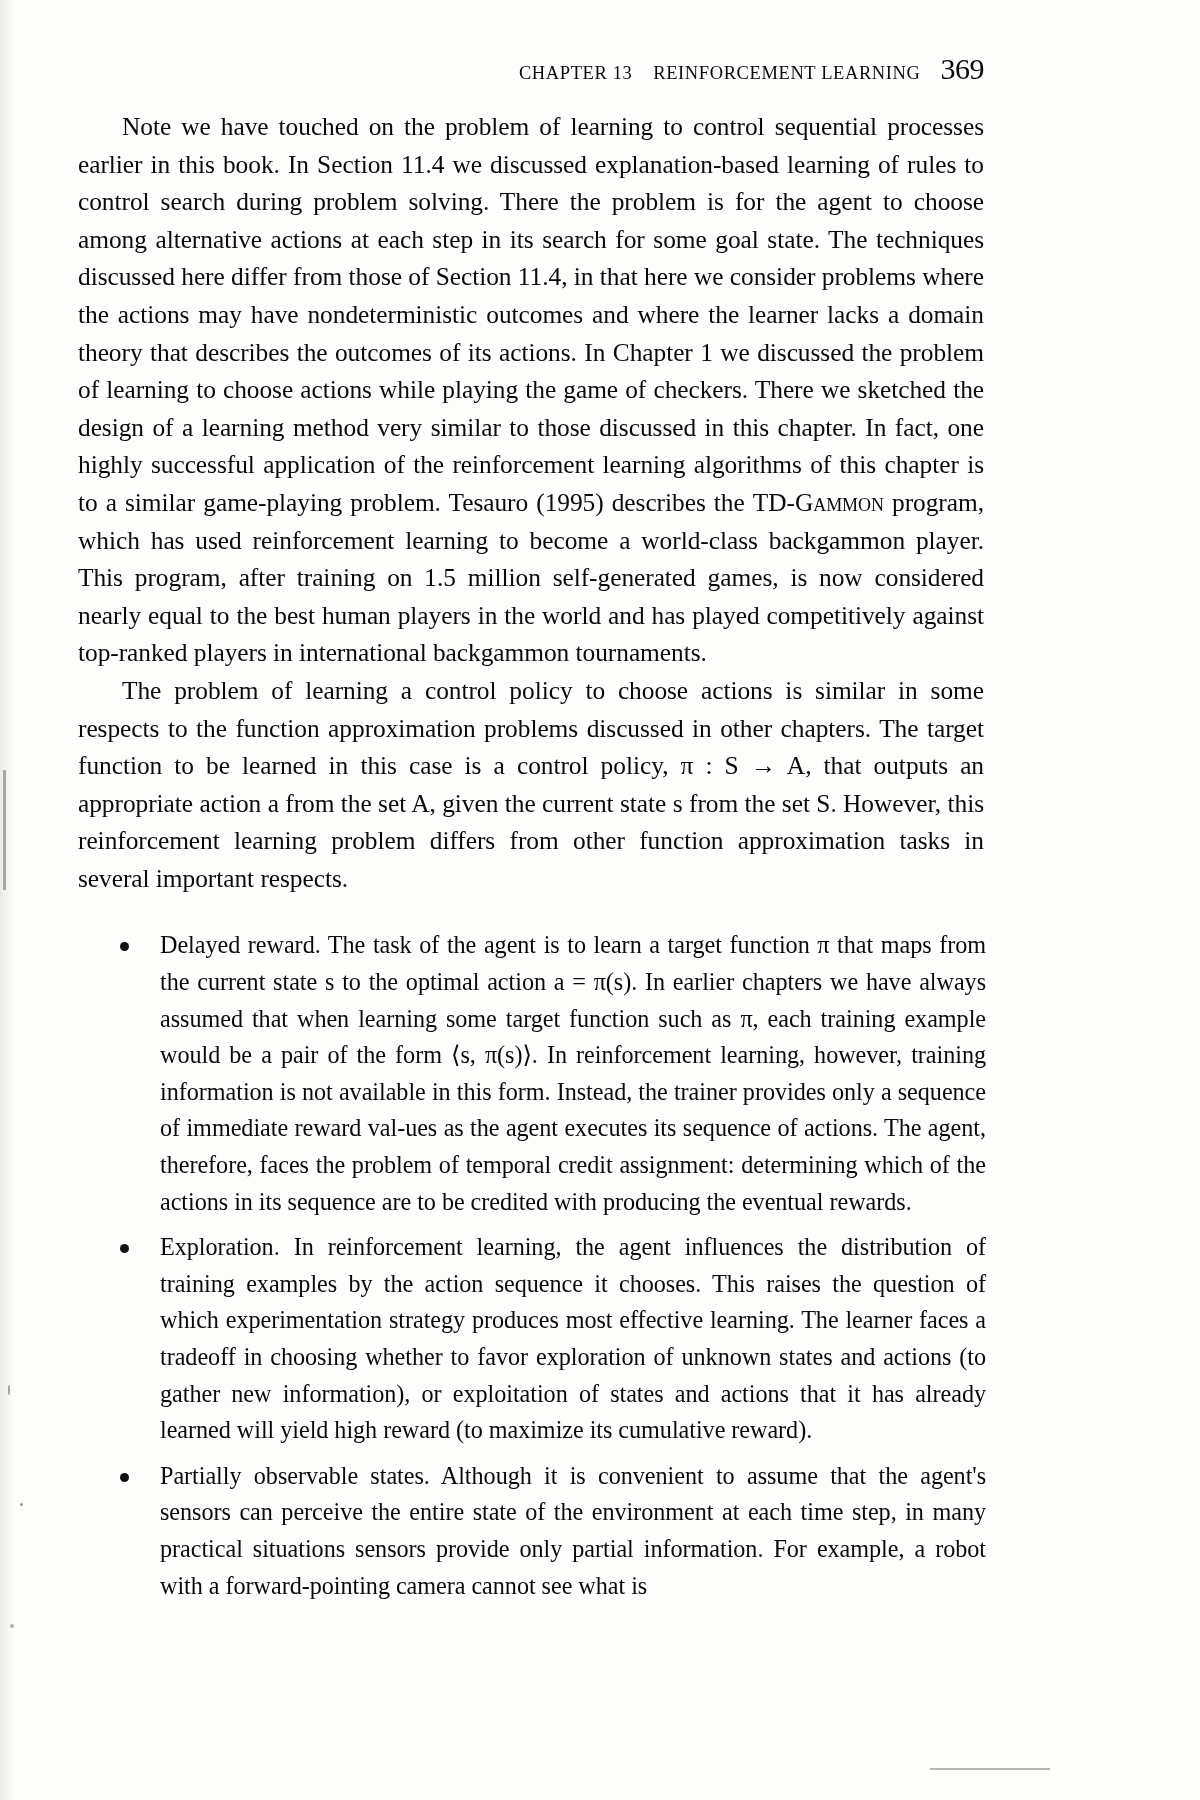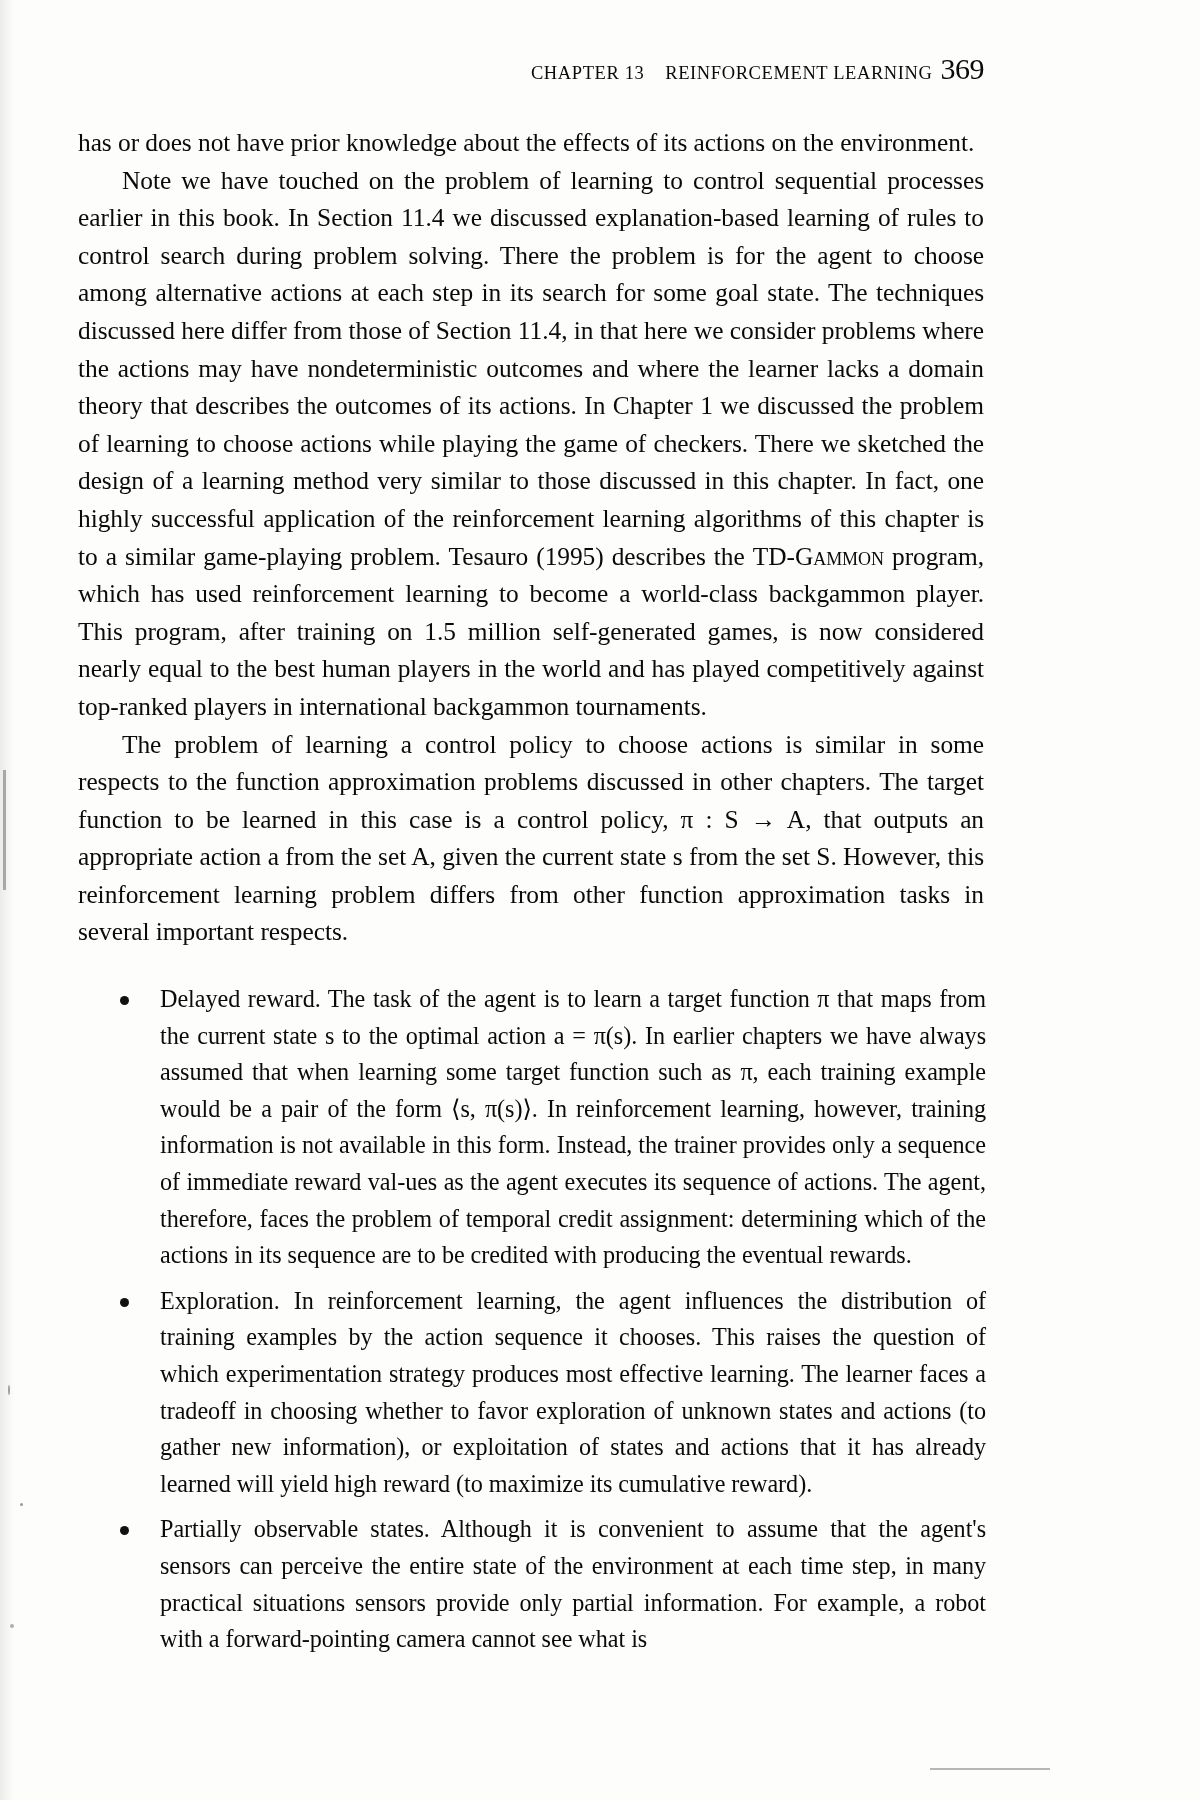--- a/index.html
+++ b/index.html
@@ -70,23 +70,23 @@
     left: 78px;
     top: 52px;
     width: 906px;
   }
 
   
   .runhead {
     display: flex;
     align-items: baseline;
     justify-content: flex-end;
-    gap: 8px;
+    gap: 20px;
     height: 40px;
-    margin-bottom: 32px;
+    margin-bottom: 16px;
   }
   .runhead-title {
     font-size: 18.5px;
     letter-spacing: 0.6px;
     font-variant: small-caps;
     text-transform: uppercase;
     white-space: nowrap;
   }
   .runhead-pageno {
     font-size: 30px;
@@ -163,23 +163,20 @@
     <div class="runhead">
       <span class="runhead-title">
         <span>CHAPTER</span>
         <span>13</span>
         &nbsp;&nbsp;
         <span>REINFORCEMENT LEARNING</span>
       </span>
       <span class="runhead-pageno">369</span>
     </div>
 
-    <p class="para">
-      <span>has or does not have prior knowledge about the effects of its actions on the environment.</span>
-    </p>
 
     <p class="para indent">
       <span>Note we have touched on the problem of learning to control sequential processes earlier in this book. In Section 11.4 we discussed explanation-based learning of rules to control search during problem solving. There the problem is for the agent to choose among alternative actions at each step in its search for some goal state. The techniques discussed here differ from those of Section 11.4, in that here we consider problems where the actions may have nondeterministic outcomes and where the learner lacks a domain theory that describes the outcomes of its actions. In Chapter 1 we discussed the problem of learning to choose actions while playing the game of checkers. There we sketched the design of a learning method very similar to those discussed in this chapter. In fact, one highly successful application of the reinforcement learning algorithms of this chapter is to a similar game-playing problem. Tesauro (1995) describes the </span><span class="smallcaps">TD-Gammon</span><span> program, which has used reinforcement learning to become a world-class backgammon player. This program, after training on 1.5 million self-generated games, is now considered nearly equal to the best human players in the world and has played competitively against top-ranked players in international backgammon tournaments.</span>
     </p>
 
     <p class="para indent">
       <span>The problem of learning a control policy to choose actions is similar in some respects to the function approximation problems discussed in other chapters. The target function to be learned in this case is a control policy, </span><span class="math">π : S → A</span><span>, that outputs an appropriate action </span><span class="math">a</span><span> from the set </span><span class="math">A</span><span>, given the current state </span><span class="math">s</span><span> from the set </span><span class="math">S</span><span>. However, this reinforcement learning problem differs from other function approximation tasks in several important respects.</span>
     </p>
 
     <ul class="bullets">

